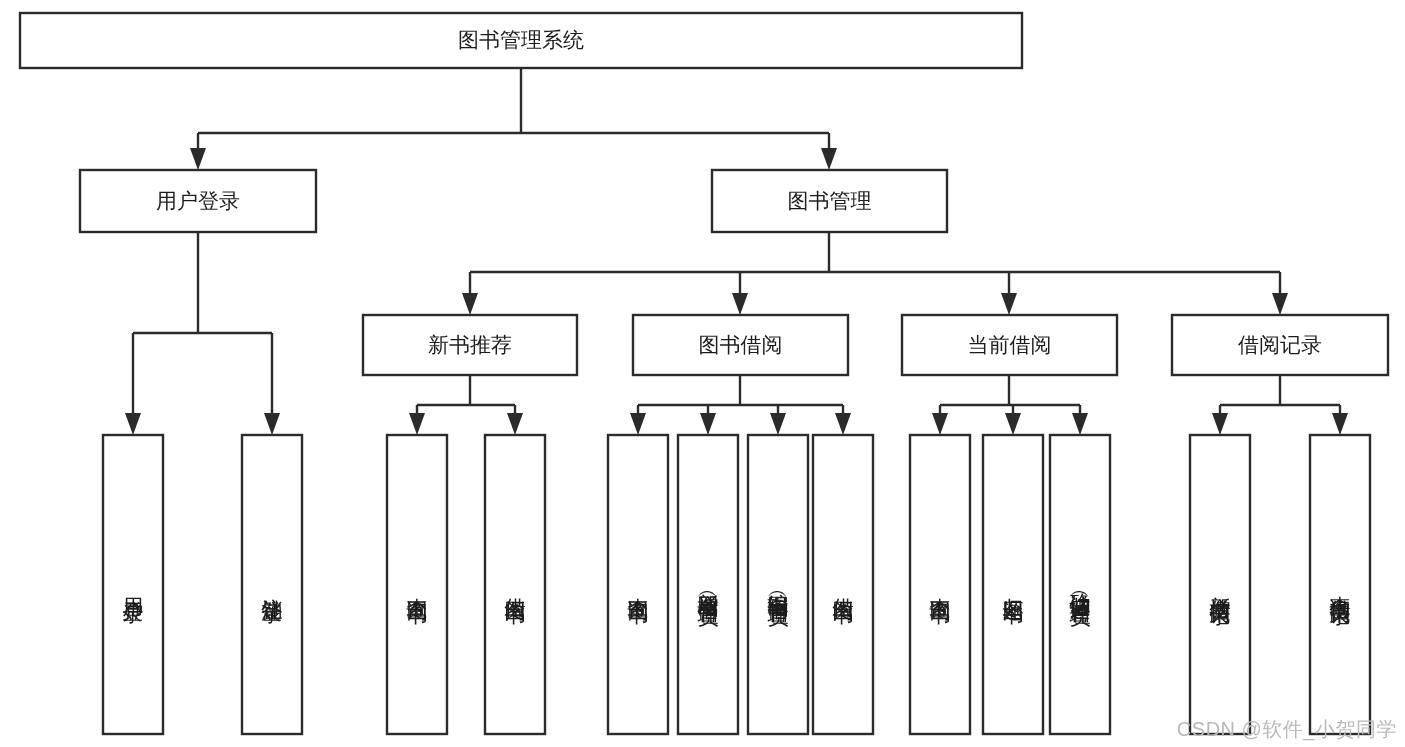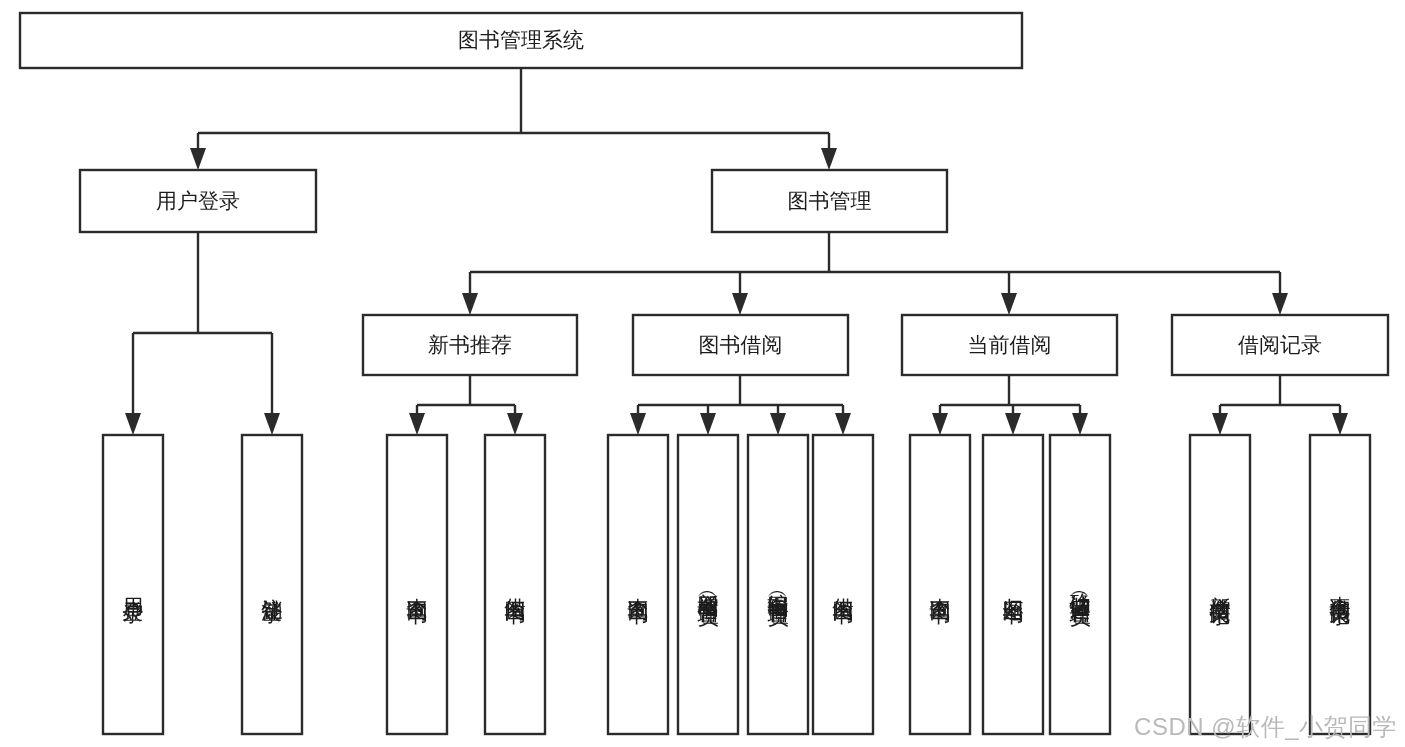--- a/index.html
+++ b/index.html
@@ -63,21 +63,21 @@
     align-items: center;
     justify-content: center;
     pointer-events: none;
     white-space: nowrap;
   }
   .watermark {
     position: absolute;
     right: 8px;
     bottom: 4px;
     font-family: "Liberation Sans", "DejaVu Sans", sans-serif;
-    font-size: 24px;
+    font-size: 20px;
     color: #b9b9b9;
     letter-spacing: 0.5px;
     white-space: nowrap;
     user-select: none;
   }
 </style>
 </head>
 <body>
 
 <div id="diagram-root">

